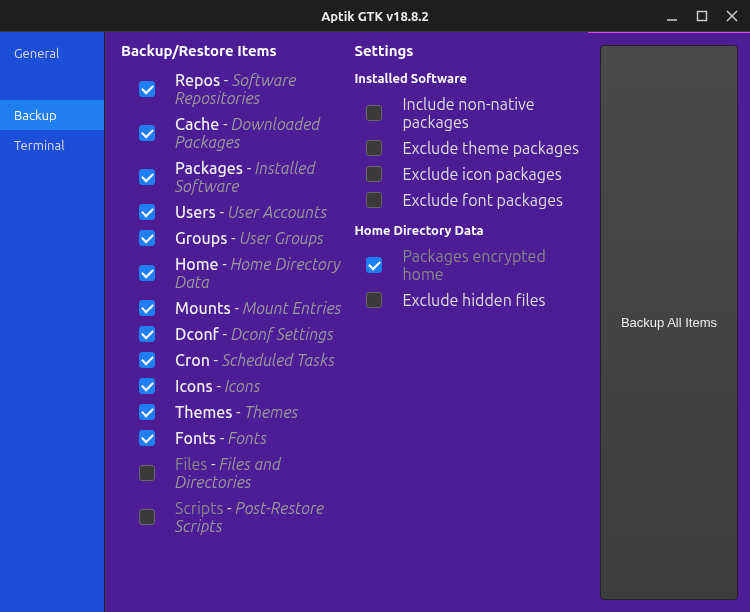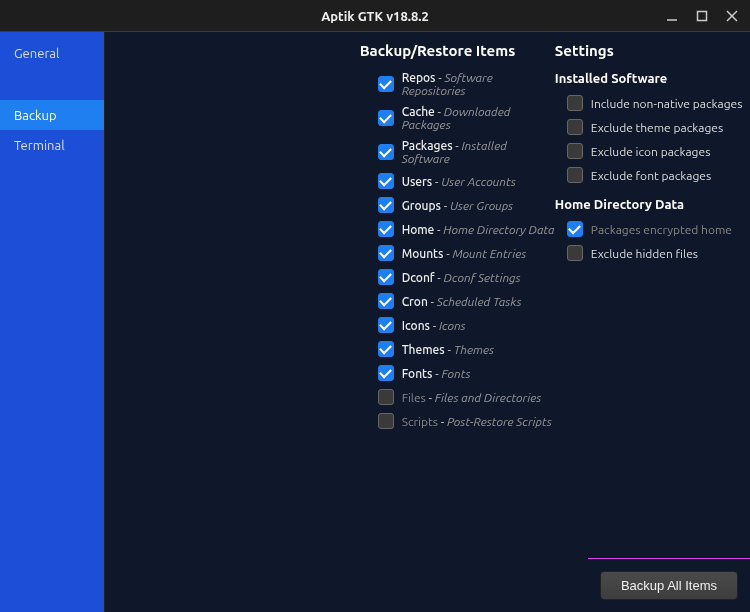--- a/index.html
+++ b/index.html
@@ -70,23 +70,21 @@
       color: #ddd;
     }
     .sidebar-item.active {
       background: #1f7ef0;
       color: #fff;
       margin-top: 32px;
     }
     .content {
       flex: 1;
       display: flex;
-      flex-direction: column;
-      background: #0f172a;
-      align-items: flex-end;
+      background: #4c1d95;
     }
     .columns {
       display: flex;
       padding: 10px 0 0 16px;
       flex: 1;
       overflow: auto;
     }
     .col {
       flex: 0 0 50%;
     }
@@ -104,23 +102,23 @@
     }
     .list {
       padding-left: 18px;
     }
     .list-indent {
       padding-left: 12px;
     }
     .item-row {
       display: flex;
       align-items: center;
-      gap: 8px;
+      gap: 20px;
       margin-bottom: 8px;
-      font-size: 12px;
+      font-size: 16px;
     }
     .checkbox {
       width: 16px;
       height: 16px;
       border-radius: 3px;
       border: 1px solid #666;
       background: #3a3a3a;
       display: flex;
       align-items: center;
       justify-content: center;

